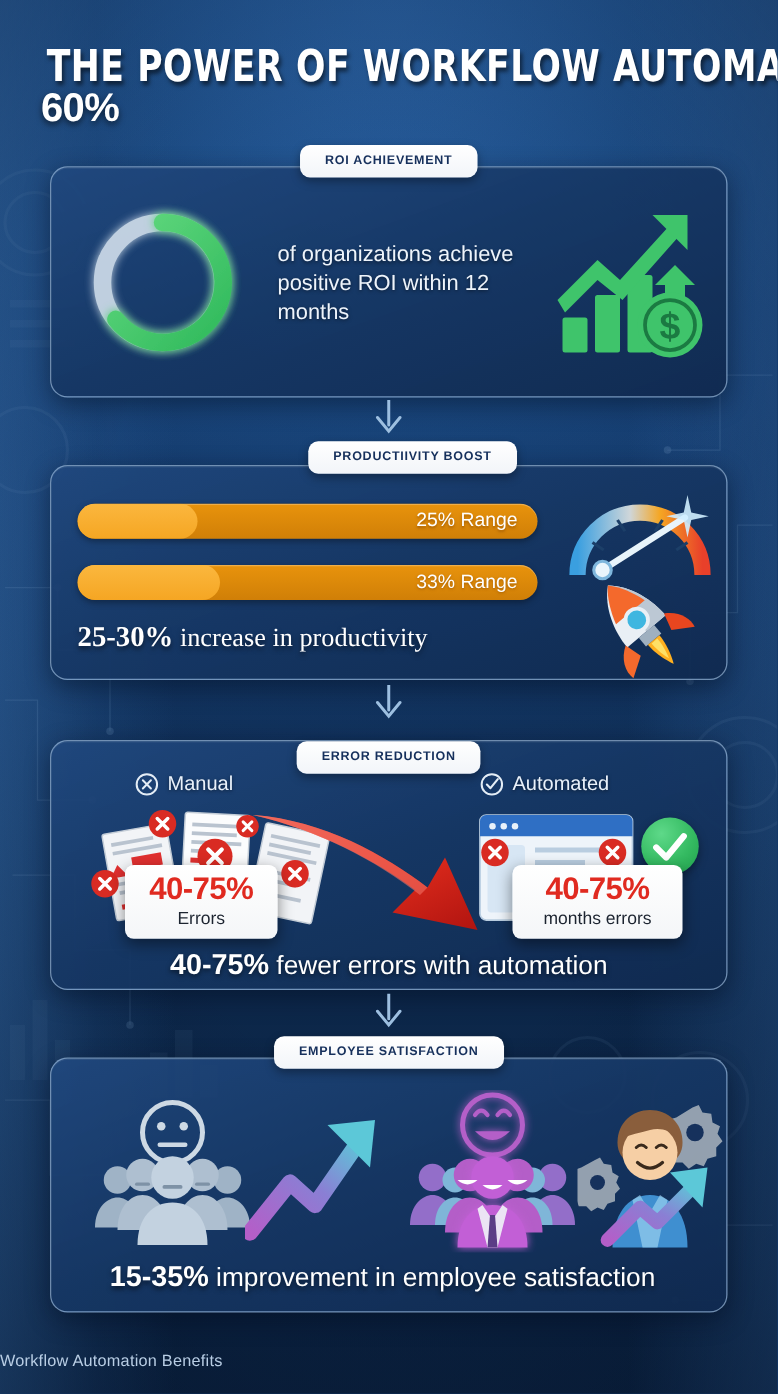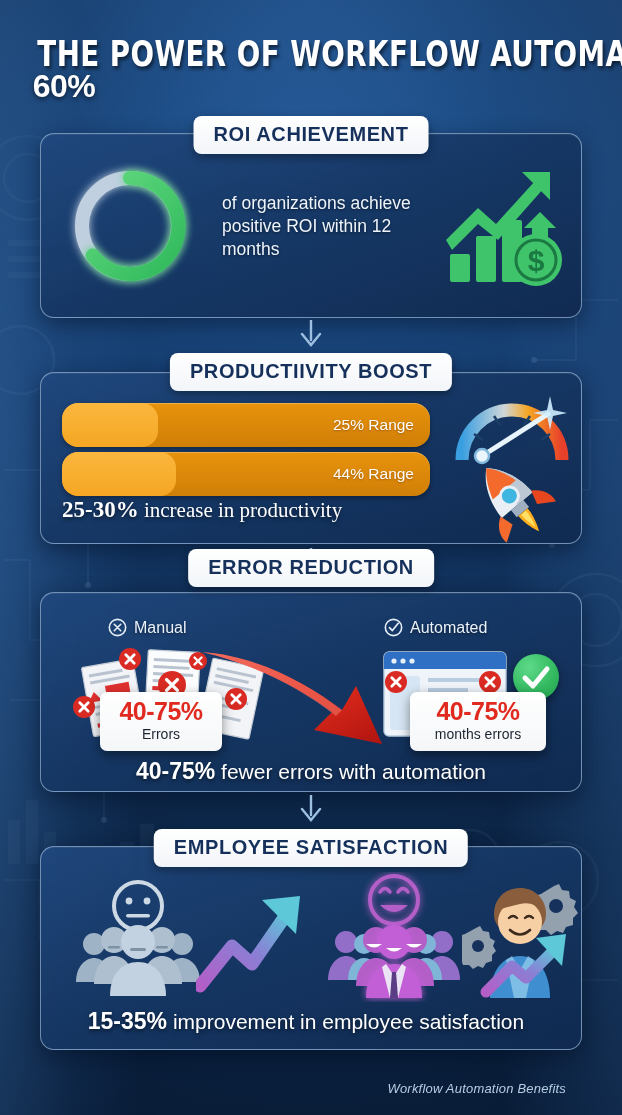--- a/index.html
+++ b/index.html
@@ -60,28 +60,28 @@
   #card-roi   { top:133px; height:185px; }
   #card-prod  { top:372px; height:172px; }
   #card-err   { top:592px; height:200px; }
   #card-emp   { top:846px; height:204px; }
 
   .tab {
     position:absolute; left:50%; transform:translateX(-50%);
     background:linear-gradient(180deg,#ffffff 0%, #f2f5f9 100%);
     border-radius:8px;
     padding:7px 20px 8px;
-    font-size:20px; font-weight:bold; letter-spacing:.6px;
+    font-size:10px; font-weight:bold; letter-spacing:.6px;
     color:#16305c;
     box-shadow:0 3px 8px rgba(0,0,0,.35);
     white-space:nowrap;
   }
   #tab-roi  { top:116px; }
-  #tab-prod { top:353px; }
-  #tab-err  { top:549px; }
+  #tab-prod { top:353px;margin-left:19px; }
+  #tab-err  { top:593px; }
   #tab-emp  { top:829px; }
 
   .connector { position:absolute; left:50%; transform:translateX(-50%); }
   #conn-1 { top:320px; }
   #conn-2 { top:548px; }
   #conn-3 { top:795px; }
 
   
   .donut { position:absolute; left:66px; top:162px; width:128px; height:128px; }
   .donut-pct {
@@ -92,21 +92,21 @@
     margin-top:22px;
   }
   .roi-text {
     position:absolute; left:222px; top:192px; width:215px;
     font-size:17.5px; line-height:23px; color:#eef4fb;
     text-shadow:0 1px 3px rgba(0,0,0,.5);
   }
   .roi-icon { position:absolute; left:444px; top:166px; width:124px; height:124px; }
 
   
-  .bar-wrap { position:absolute; left:62px; width:368px; height:44px; }
+  .bar-wrap { position:absolute; left:62px; width:368px; height:28px; }
   #bar-1 { top:403px; }
   #bar-2 { top:452px; }
   .bar-track {
     position:absolute; inset:0; border-radius:16px;
     background:linear-gradient(180deg,#e8930c 0%, #d07f07 100%);
     box-shadow:inset 0 1px 0 rgba(255,255,255,.25), 0 2px 5px rgba(0,0,0,.35);
     overflow:hidden;
   }
   .bar-fill {
     position:absolute; left:0; top:0; height:100%;
@@ -174,22 +174,22 @@
   .emp-mid    { position:absolute; left:318px; top:872px; width:152px; height:130px; }
   .emp-right  { position:absolute; left:462px; top:880px; width:118px; height:122px; }
   .emp-summary {
     position:absolute; left:0; top:1008px; width:612px; text-align:center;
     font-size:21px; color:#ffffff; text-shadow:0 2px 4px rgba(0,0,0,.55);
   }
   .emp-summary b { font-weight:bold; font-size:23px; }
 
   
   .footer {
-    position:absolute; left:0; top:1081px; width:566px; text-align:right;
-    font-size:13px; color:#b8cde4; letter-spacing:.2px;font-style:italic;
+    position:absolute; left:0; top:1081px; width:566px; text-align:left;
+    font-size:13px; color:#b8cde4; letter-spacing:.2px;
   }
 </style>
 </head>
 <body>
 
 <div id="bg">
   <div class="bg-base"></div>
   <div class="bg-vert"></div>
   <div class="bg-left"></div>
   <div class="bg-right"></div>
@@ -288,21 +288,21 @@
   <div class="bar-track">
     <div class="bar-fill" style="width: 26%;"></div>
   </div>
   <div class="bar-label">25% Range</div>
 </div>
 
 <div class="bar-wrap" id="bar-2">
   <div class="bar-track">
     <div class="bar-fill" style="width: 31%;"></div>
   </div>
-  <div class="bar-label">44% Range</div>
+  <div class="bar-label">33% Range</div>
 </div>
 
 <div class="prod-summary">
   <b>25-30%</b><span> increase in productivity</span>
 </div>
 
 <svg class="gauge" viewBox="0 0 120 78">
   <defs>
     <linearGradient id="gArc" x1="0" y1="0" x2="1" y2="0">
       <stop offset="0%" stop-color="#3a9fe0"></stop>

